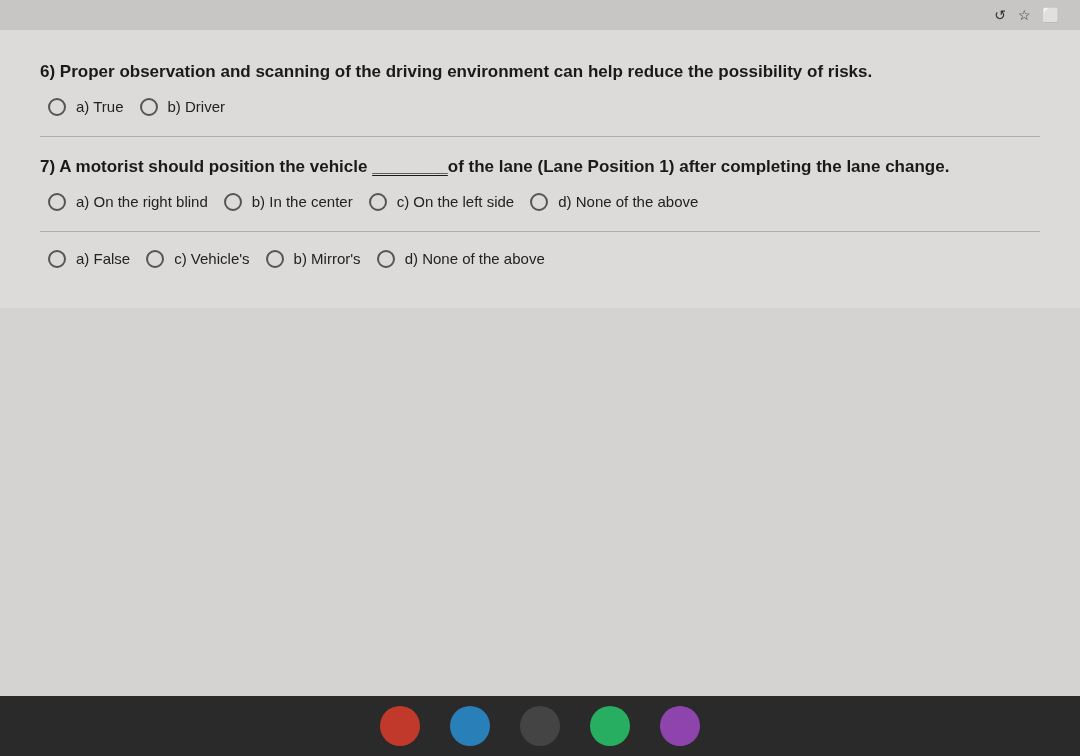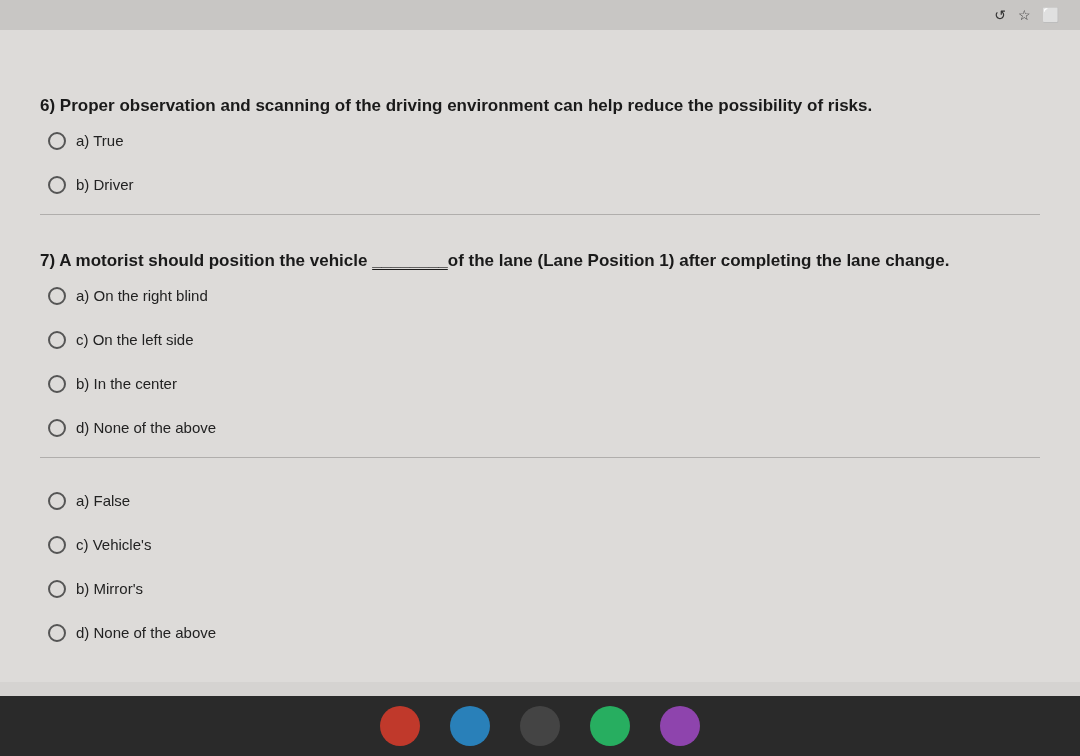--- a/index.html
+++ b/index.html
@@ -40,40 +40,39 @@
       color: #333;
     }
 
     .content-area {
       padding: 30px 40px 20px 40px;
       background-color: #dddbd9;
     }
 
     .question-block {
       margin-bottom: 20px;
-      margin-top: 34px;
     }
 
     .question-text {
       font-size: 17px;
       font-weight: bold;
       color: #1a1a1a;
       line-height: 1.4;
       margin-bottom: 14px;
     }
 
     .question-text span.underline {
       text-decoration: underline;
       text-underline-offset: 3px;
     }
 
     .options {
       display: flex;
-      flex-direction: column;
-      gap: 26px;
+      flex-direction: row;
+      gap: 16px;
       padding-left: 8px;
     }
 
     .option-item {
       display: flex;
       align-items: center;
       gap: 10px;
       font-size: 15px;
       color: #222;
     }
@@ -181,25 +180,25 @@
       <div class="question-text">
         7) A motorist should position the vehicle <span class="underline">________</span>of the lane (Lane Position 1) after completing the lane change.
       </div>
       <div class="options">
         <div class="option-item">
           <span class="radio-circle"></span>
           <span>a) On the right blind</span>
         </div>
         <div class="option-item">
           <span class="radio-circle"></span>
+          <span>b) In the center</span>
+        </div>
+        <div class="option-item">
+          <span class="radio-circle"></span>
           <span>c) On the left side</span>
-        </div>
-        <div class="option-item">
-          <span class="radio-circle"></span>
-          <span>b) In the center</span>
         </div>
         <div class="option-item">
           <span class="radio-circle"></span>
           <span>d) None of the above</span>
         </div>
       </div>
     </div>
 
     <div class="divider"></div>
 

